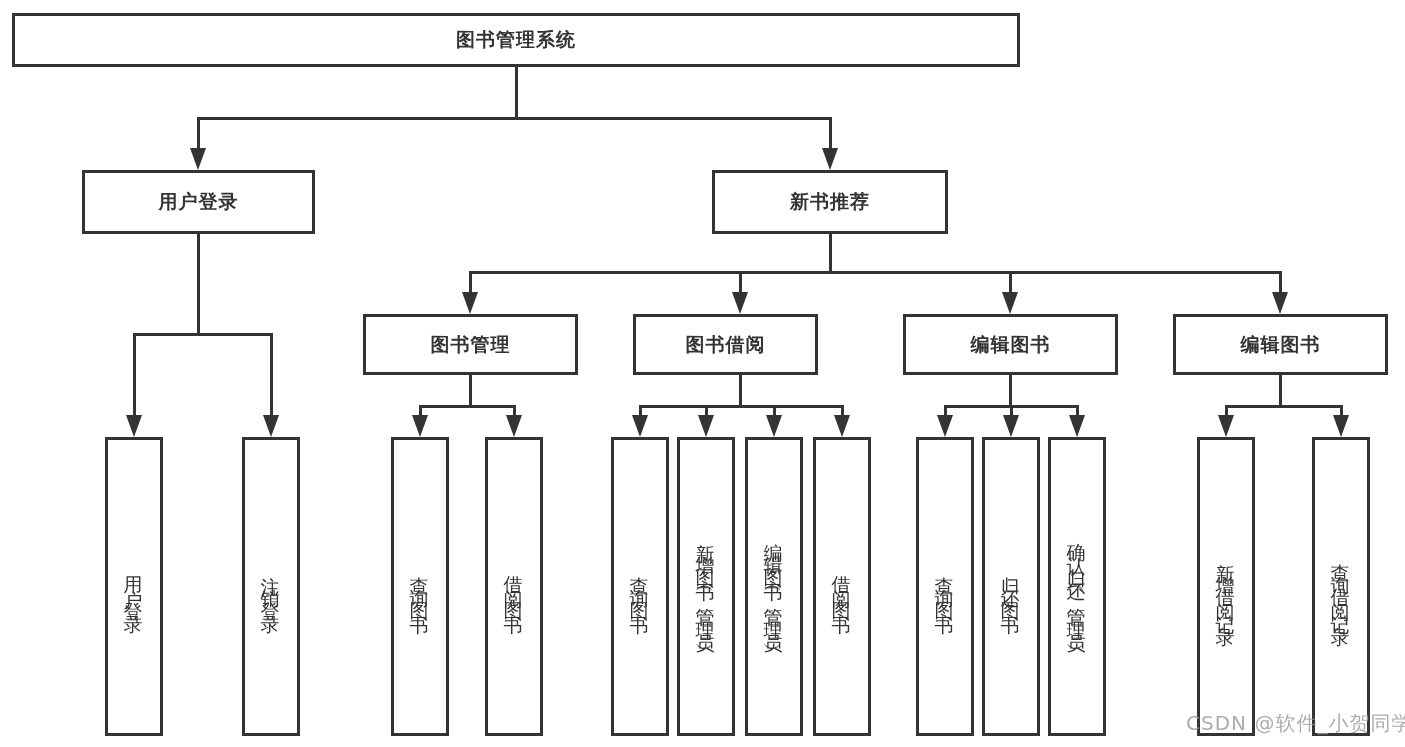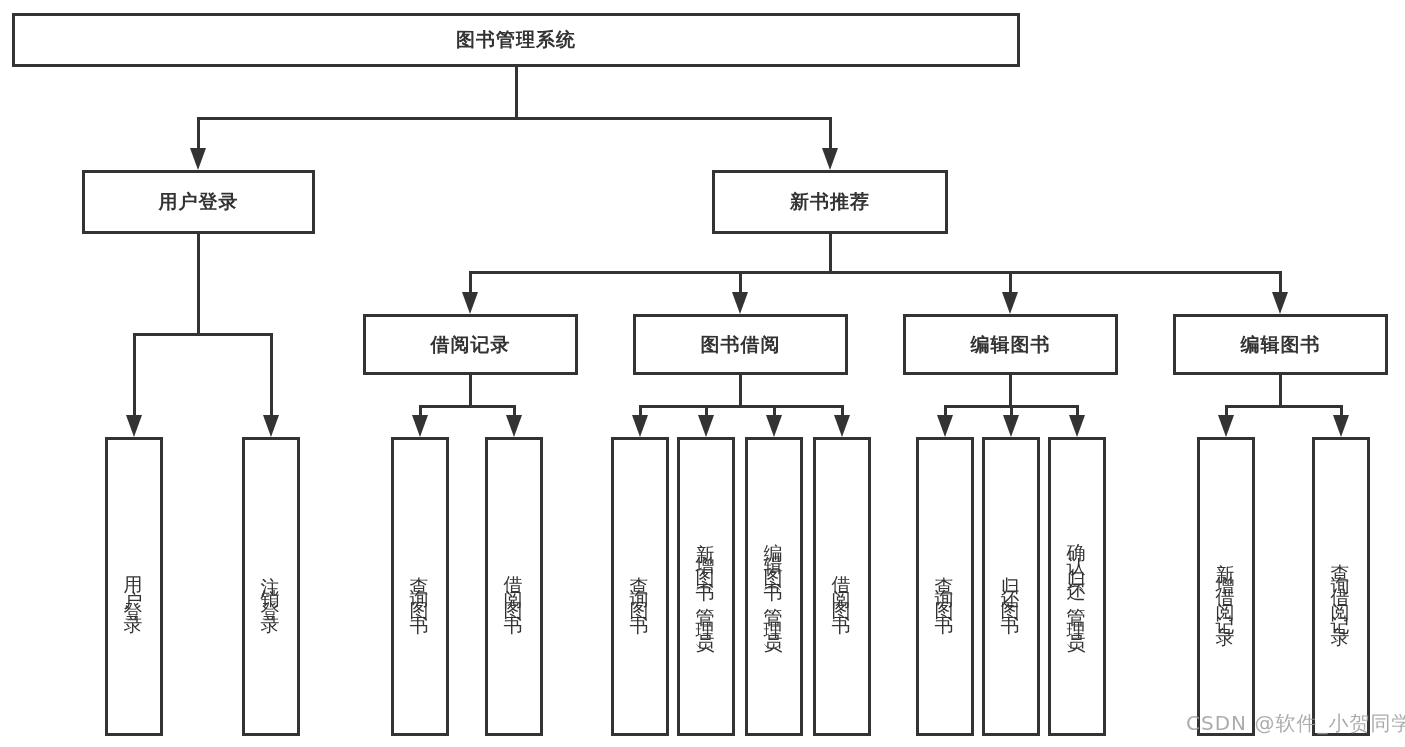--- a/index.html
+++ b/index.html
@@ -33,22 +33,22 @@
 </head>
 <body>
 
 <div id="canvas">
 
   <div class="hbox" style="left:12px;top:13px;width:1008px;height:54px">图书管理系统</div>
 
   <div class="hbox" style="left:82px;top:170px;width:233px;height:64px">用户登录</div>
   <div class="hbox" style="left:712px;top:170px;width:236px;height:64px">新书推荐</div>
 
-  <div class="hbox" style="left:363px;top:314px;width:215px;height:61px">借阅记录</div>
-  <div class="hbox" style="left:633px;top:314px;width:215px;height:61px">图书借阅</div>
+  <div class="hbox" style="left:363px;top:314px;width:215px;height:61px">图书管理</div>
+  <div class="hbox" style="left:633px;top:314px;width:185px;height:61px">图书借阅</div>
   <div class="hbox" style="left:903px;top:314px;width:215px;height:61px">编辑图书</div>
   <div class="hbox" style="left:1173px;top:314px;width:215px;height:61px">编辑图书</div>
 
   <div class="vbox" style="left:105px">用户登录</div>
   <div class="vbox" style="left:242px">注销登录</div>
 
   <div class="vbox" style="left:391px">查询图书</div>
   <div class="vbox" style="left:485px">借阅图书</div>
 
   <div class="vbox" style="left:611px">查询图书</div>

